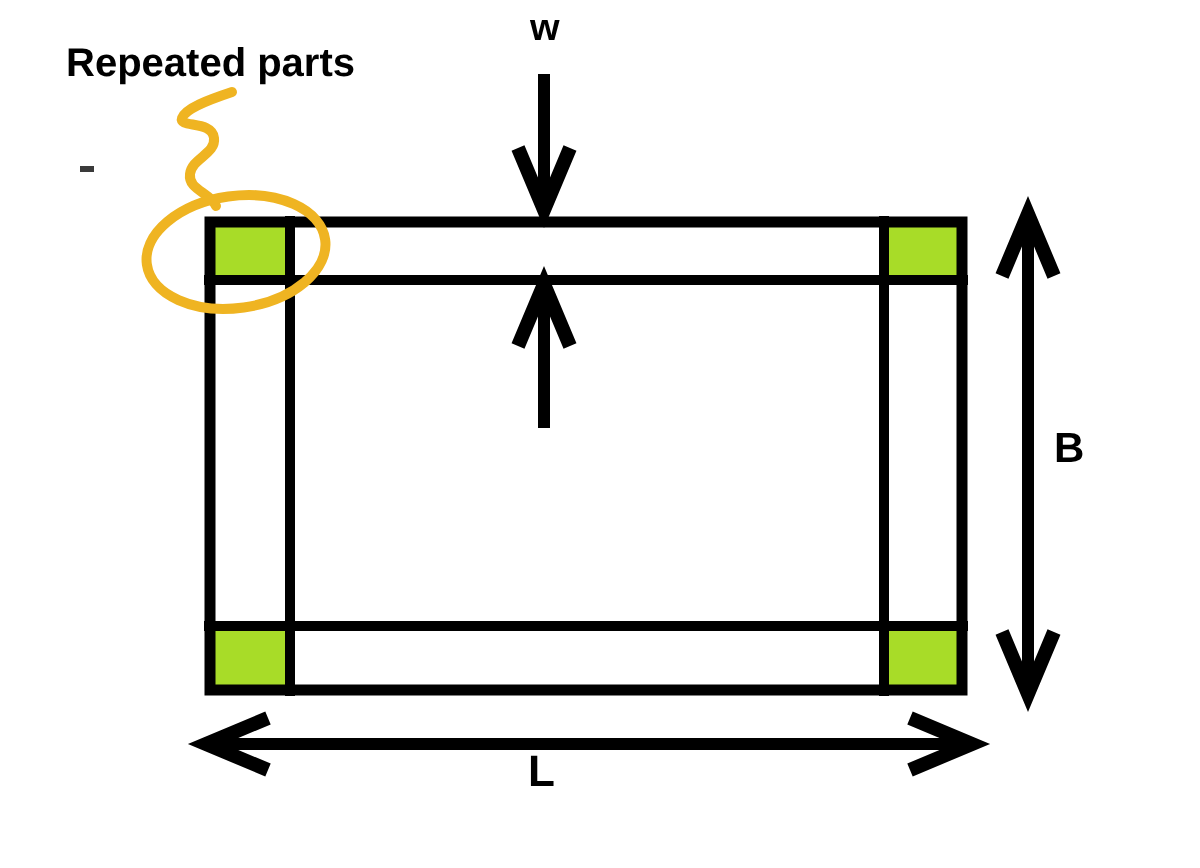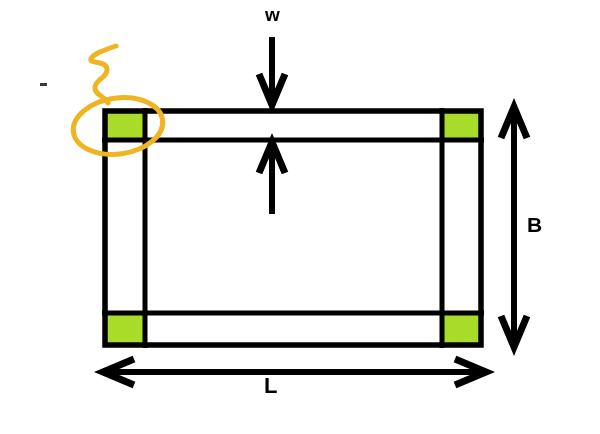--- a/index.html
+++ b/index.html
@@ -91,17 +91,18 @@
       <polyline points="134,359 103,372 134,385" fill="none" style="stroke: var(--line, #000)" stroke-width="7"></polyline>
       <polyline points="455,359 486,372 455,385" fill="none" style="stroke: var(--line, #000)" stroke-width="7"></polyline>
     </g>
 
     <path d="M 116 46 C 104 50, 93 54, 91 59 C 89 64, 106 60, 107 69 C 108 77, 96 79, 95 87 C 94 95, 105 96, 108 103" fill="none" style="stroke: var(--highlight, #EFB422)" stroke-width="5" stroke-linecap="round"></path>
     <ellipse cx="118" cy="126" rx="45" ry="28" fill="none" style="stroke: var(--highlight, #EFB422)" stroke-width="5" transform="rotate(-8 118 126)"></ellipse>
 
     <rect x="40" y="83" width="7" height="3" fill="#3a3a3a"></rect>
   </svg>
 
+  <div class="label label-annotation">Repeated parts</div>
   <div class="label label-w">w</div>
   <div class="label label-b">B</div>
   <div class="label label-l">L</div>
 
 </div>
 
 </body></html>

